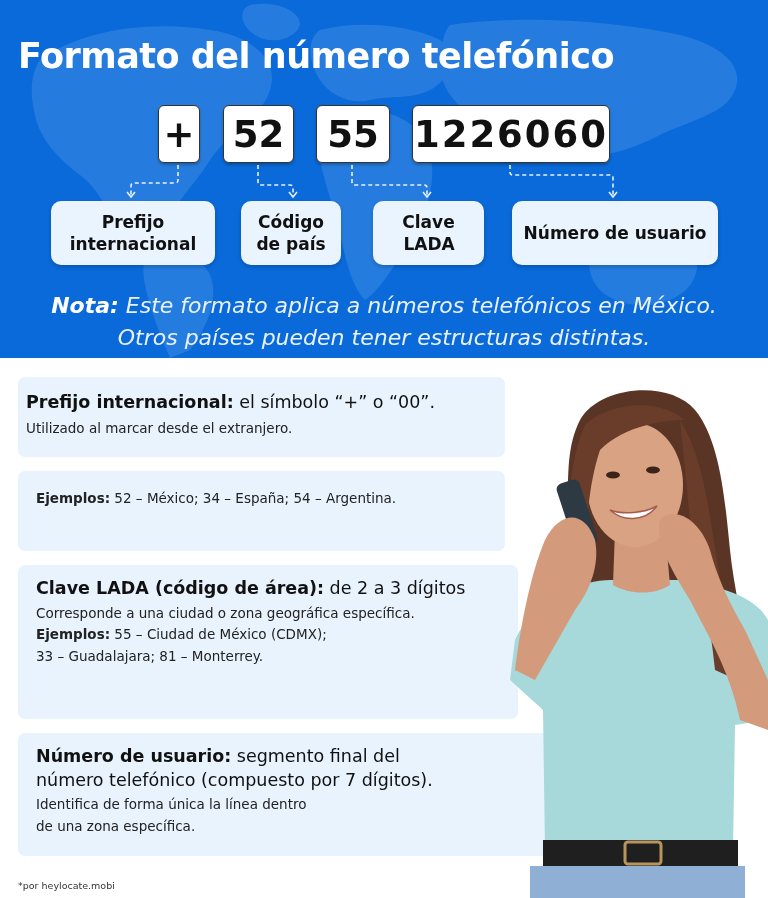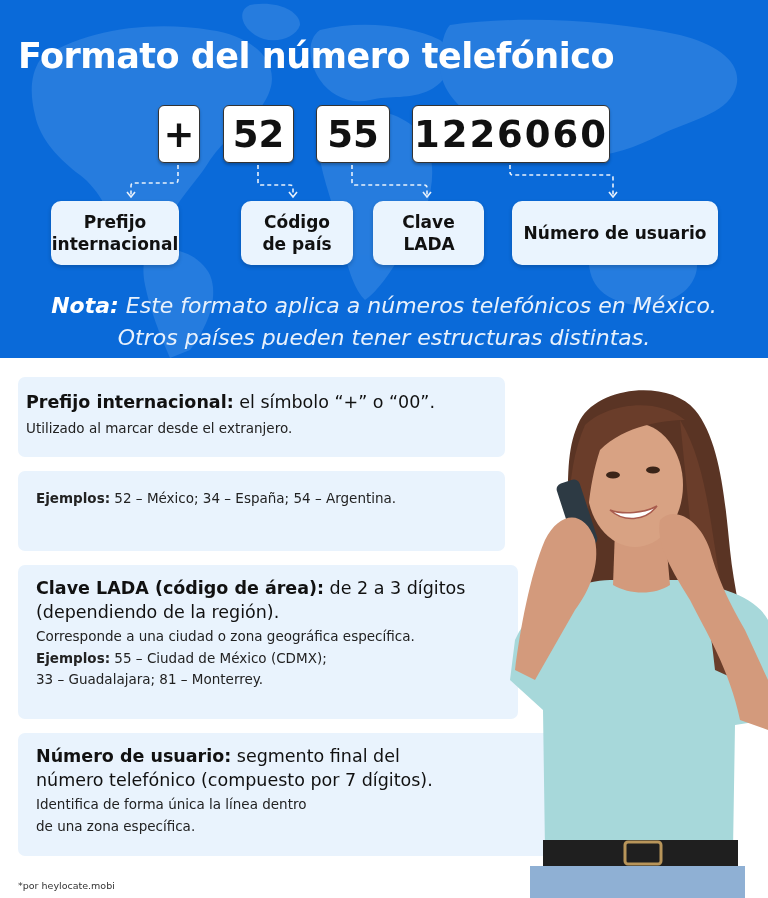--- a/index.html
+++ b/index.html
@@ -88,27 +88,27 @@
       <path d="M510 165 L510 172 Q510 175 513 175 L610 175 Q613 175 613 178 L613 196"></path>
     </g>
     <g fill="none" stroke="#e8f1fc" stroke-width="1.6">
       <path d="M127 192 L131 197 L135 192"></path>
       <path d="M289 192 L293 197 L297 192"></path>
       <path d="M423 192 L427 197 L431 192"></path>
       <path d="M609 192 L613 197 L617 192"></path>
     </g>
   </svg>
 
-  <div class="label-box" style="left:51px; width:128px;">
+  <div class="label-box" style="left:51px; width:164px;">
     <div>
       <div>Prefijo</div>
       <div>internacional</div>
     </div>
   </div>
-  <div class="label-box" style="left:241px; width:112px;">
+  <div class="label-box" style="left:241px; width:100px;">
     <div>
       <div>Código</div>
       <div>de país</div>
     </div>
   </div>
   <div class="label-box" style="left:373px; width:111px;text-align:right;">
     <div>
       <div>Clave</div>
       <div>LADA</div>
     </div>
@@ -127,21 +127,20 @@
   <div class="h"><b>Prefijo internacional:</b><span> el símbolo “+” o “00”.</span></div>
   <div class="s" style="margin-top:3px;"><b></b><span>Utilizado al marcar desde el extranjero.</span></div>
 </div>
 
 <div class="card" style="top:471px; width:487px; height:80px; padding-top:14px;">
   <div class="s" style="margin-top:3px;"><b>Ejemplos:</b><span> 52 – México; 34 – España; 54 – Argentina.</span></div>
 </div>
 
 <div class="card" style="top:565px; width:500px; height:154px; padding-top:12px;">
   <div class="h"><b>Clave LADA (código de área):</b><span> de 2 a 3 dígitos</span></div>
-  <div class="h">(dependiendo de la región).</div>
   <div class="s" style="margin-top:2px;"><b></b><span>Corresponde a una ciudad o zona geográfica específica.</span></div>
   <div class="s"><b>Ejemplos:</b><span> 55 – Ciudad de México (CDMX);</span></div>
   <div class="s"><b></b><span>33 – Guadalajara; 81 – Monterrey.</span></div>
 </div>
 
 <div class="card" style="top:733px; width:568px; height:123px; padding-top:12px;">
   <div class="h"><b>Número de usuario:</b><span> segmento final del</span></div>
   <div class="h">número telefónico (compuesto por 7 dígitos).</div>
   <div class="s" style="margin-top:2px;"><b></b><span>Identifica de forma única la línea dentro</span></div>
   <div class="s"><b></b><span>de una zona específica.</span></div>

